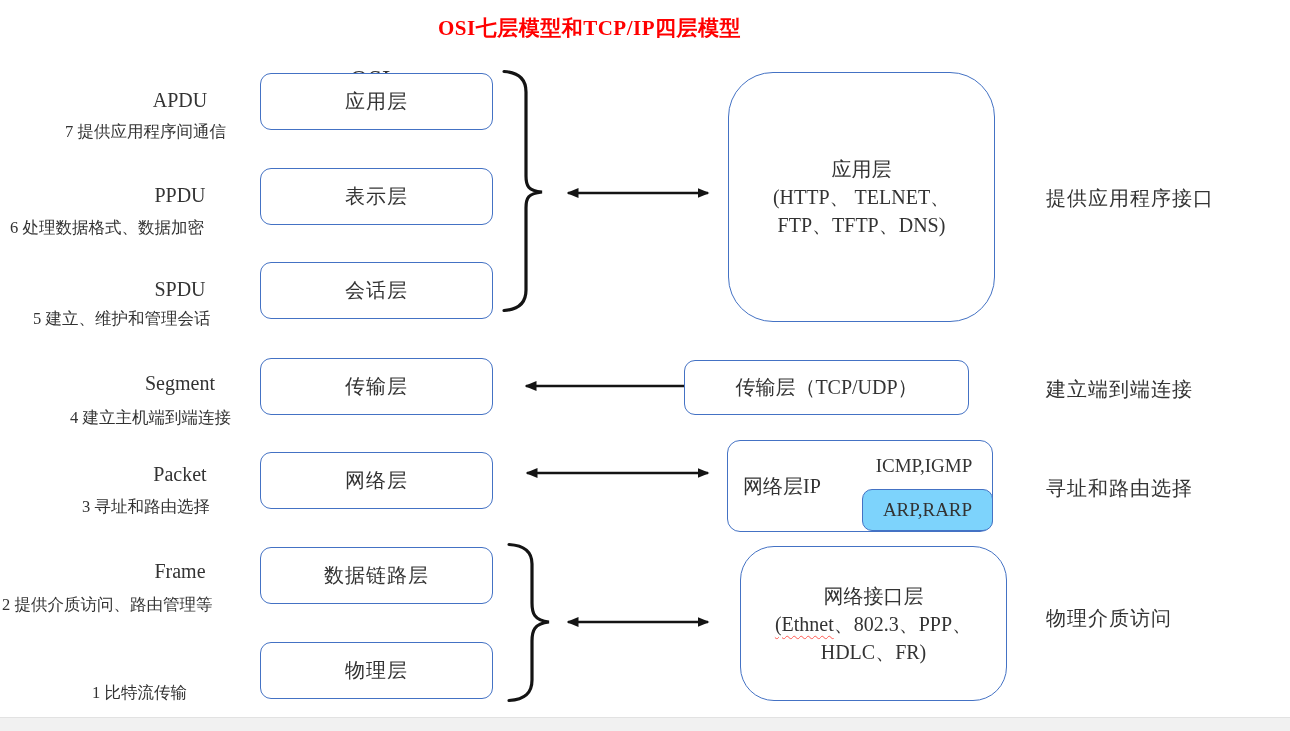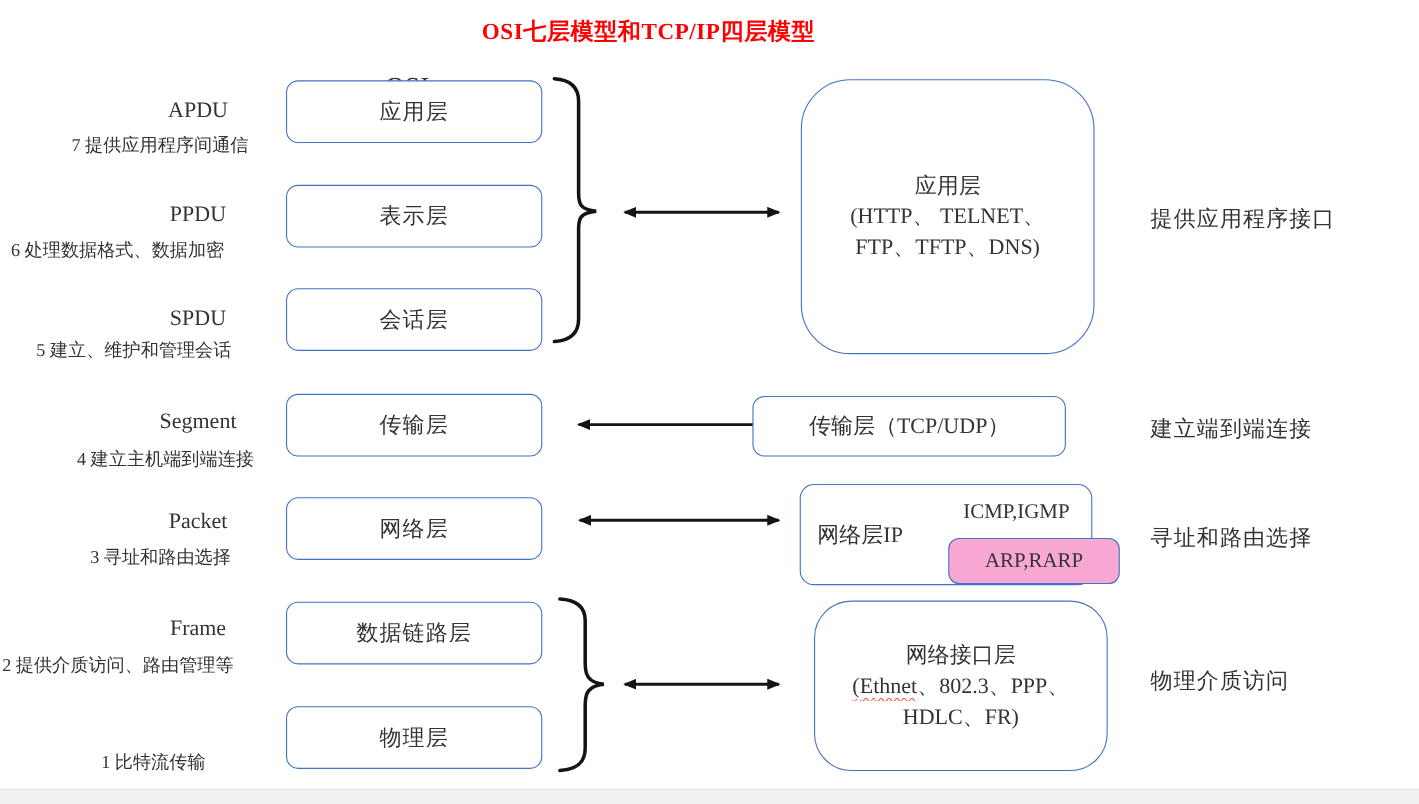--- a/index.html
+++ b/index.html
@@ -41,22 +41,22 @@
   .tbox{
     border:1.6px solid var(--accent);background:#ffffff;box-sizing:border-box;
     display:flex;align-items:center;justify-content:center;text-align:center;font-size:20px;
   }
   .tbox-app{left:728px;top:72px;width:267px;height:250px;border-radius:45px;line-height:28px;}
   .tbox-tr{left:684px;top:360px;width:285px;height:55px;border-radius:11px;}
   .tbox-net{left:727px;top:440px;width:266px;height:92px;border-radius:13px;display:block;}
   .net-label{position:absolute;left:15px;top:50%;transform:translateY(-50%);font-size:20px;white-space:nowrap;}
   .net-upper{position:absolute;left:134px;top:14px;width:124px;text-align:center;font-size:19px;white-space:nowrap;}
   .net-inner{
-    position:absolute;left:134px;top:48px;width:156px;height:42px;
-    border:1.6px solid var(--accent);border-radius:10px;background:#f9a8d4;box-sizing:border-box;
+    position:absolute;left:134px;top:48px;width:131px;height:42px;
+    border:1.6px solid var(--accent);border-radius:10px;background:#7dd3fc;box-sizing:border-box;
     display:flex;align-items:center;justify-content:center;font-size:19px;
   }
   .tbox-if{left:728px;top:546px;width:267px;height:155px;border-radius:34px;line-height:28px;margin-left:12px;}
   .wavy{
     text-decoration-line:underline;text-decoration-style:wavy;
     text-decoration-color:#ff5a52;text-decoration-thickness:1px;text-underline-offset:4px;
   }
 
   
   .ann{left:1046px;font-size:20px;white-space:nowrap;letter-spacing:1px;}

